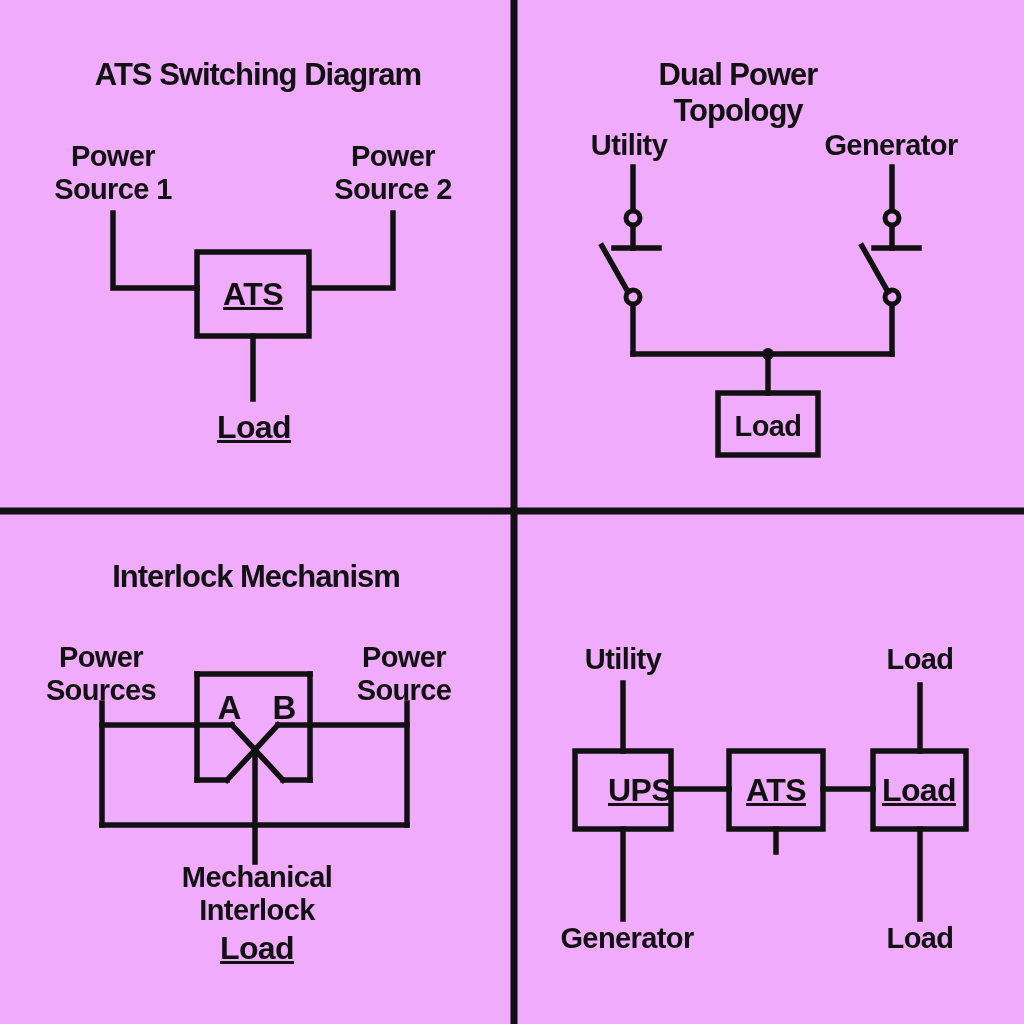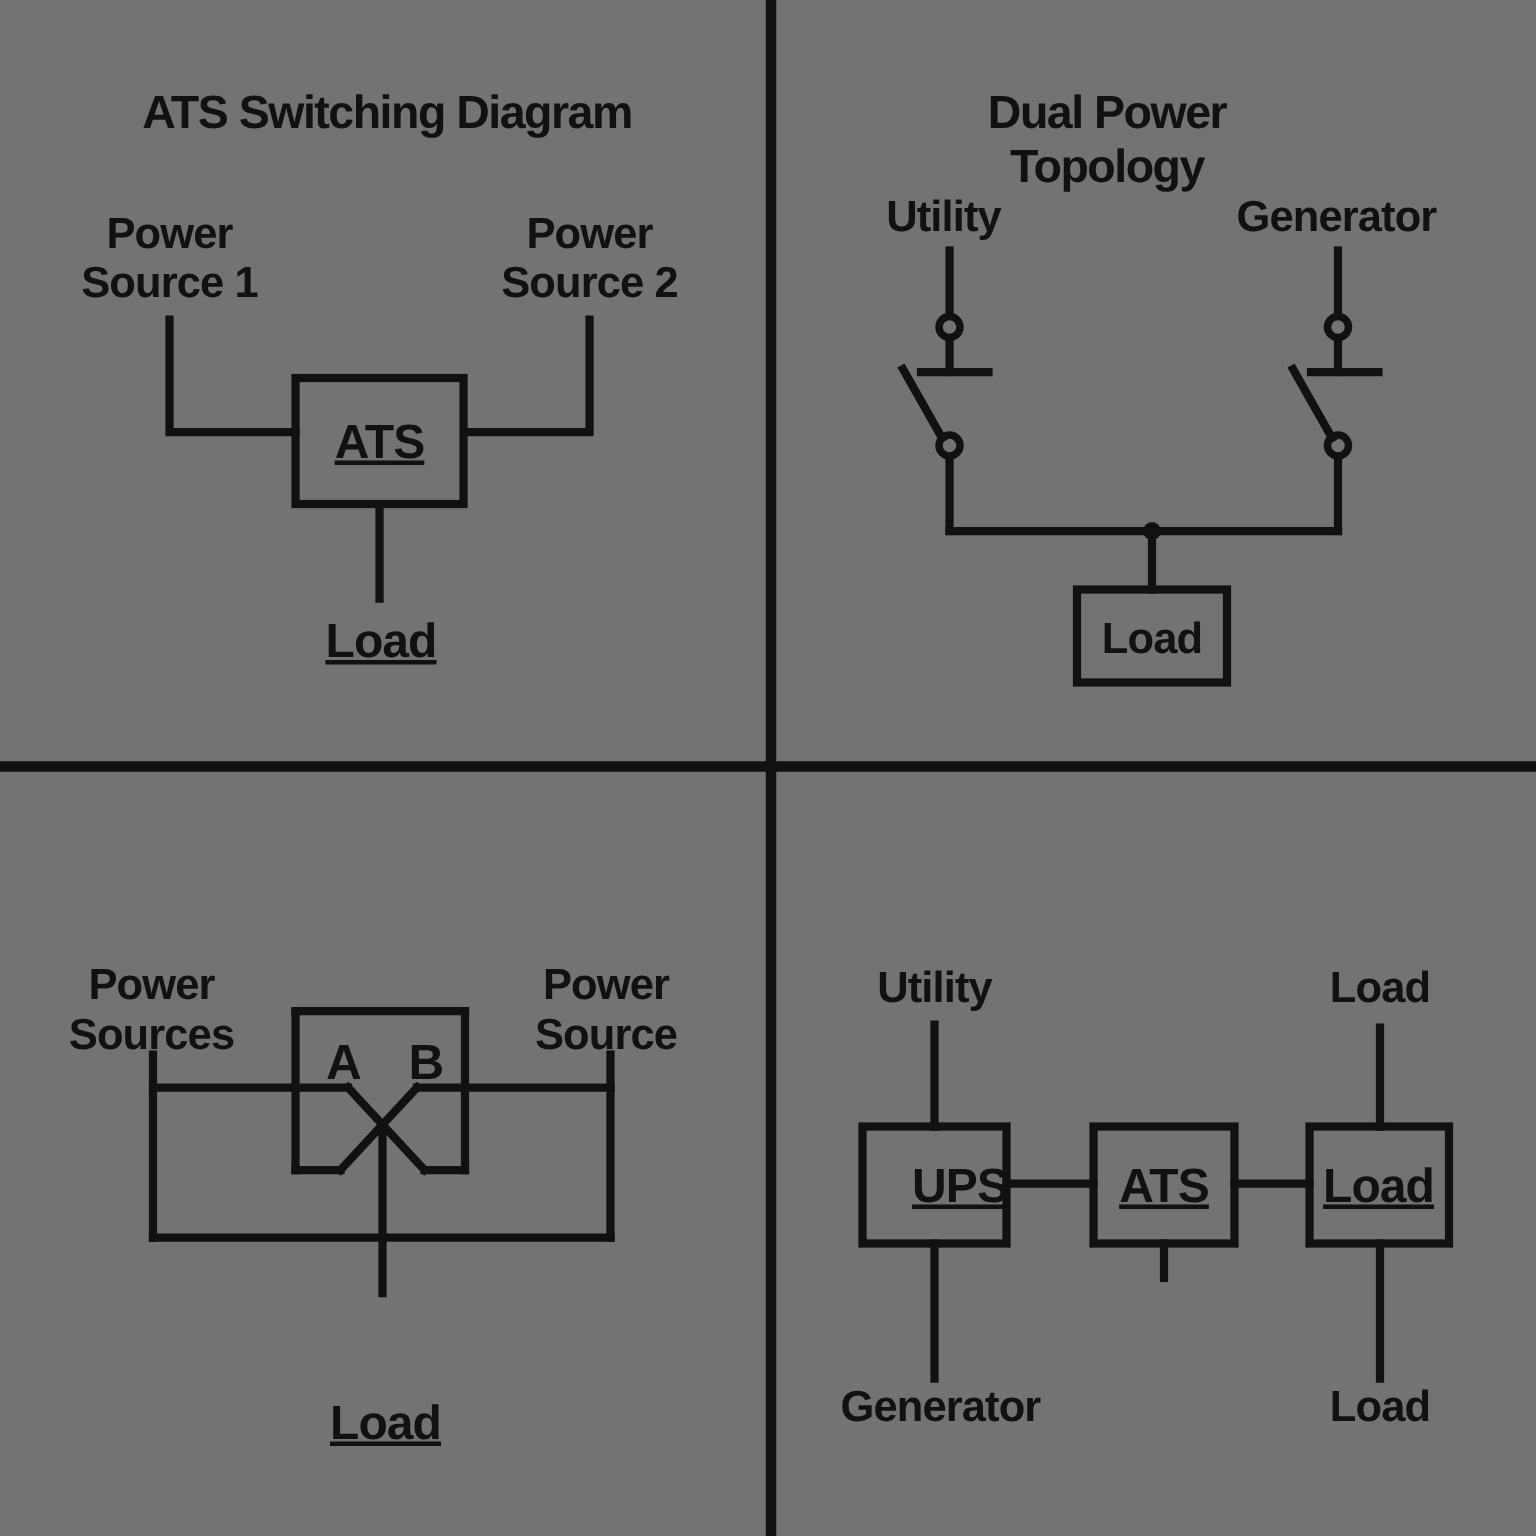--- a/index.html
+++ b/index.html
@@ -1,19 +1,19 @@
 <!DOCTYPE html>
 <html><head>
 <meta charset="utf-8">
 <style>
   html,body{margin:0;padding:0;}
   .canvas{
     position:relative;
     width:1024px;height:1024px;
-    background:#737373;
+    background:#f0abfc;
     overflow:hidden;
     font-family:"Liberation Sans", sans-serif;
     color:#111111;
   }
   svg.lines{position:absolute;left:0;top:0;width:1024px;height:1024px;}
   .lbl{
     position:absolute;
     transform:translateX(-50%);
     text-align:center;
     white-space:pre-line;
@@ -94,26 +94,29 @@
   <div class="lbl node" style="left:393px;top:140px;">Power
 Source 2</div>
   <div class="lbl boxtext" style="left:253px;top:277px;">ATS</div>
   <div class="lbl boxtext" style="left:254px;top:410px;">Load</div>
 
   <div class="lbl title" style="left:738px;top:57px;">Dual Power Topology</div>
   <div class="lbl node" style="left:629px;top:129px;">Utility</div>
   <div class="lbl node" style="left:891px;top:129px;">Generator</div>
   <div class="lbl node" style="left:768px;top:410px;">Load</div>
 
+  <div class="lbl title" style="left:256px;top:559px;">Interlock Mechanism</div>
   <div class="lbl node" style="left:101px;top:641px;">Power
 Sources</div>
   <div class="lbl node" style="left:404px;top:641px;">Power
 Source</div>
   <div class="lbl pole" style="left:229px;top:691px;">A</div>
   <div class="lbl pole" style="left:284px;top:691px;">B</div>
+  <div class="lbl node" style="left:257px;top:861px;">Mechanical
+Interlock</div>
   <div class="lbl boxtext" style="left:257px;top:931px;">Load</div>
 
   <div class="lbl node" style="left:623px;top:643px;">Utility</div>
   <div class="lbl node" style="left:920px;top:643px;">Load</div>
   <div class="lbl boxtext" style="left:640px;top:773px;">UPS</div>
   <div class="lbl boxtext" style="left:776px;top:773px;">ATS</div>
   <div class="lbl boxtext" style="left:919px;top:773px;">Load</div>
   <div class="lbl node" style="left:627px;top:922px;">Generator</div>
   <div class="lbl node" style="left:920px;top:922px;">Load</div>
 

